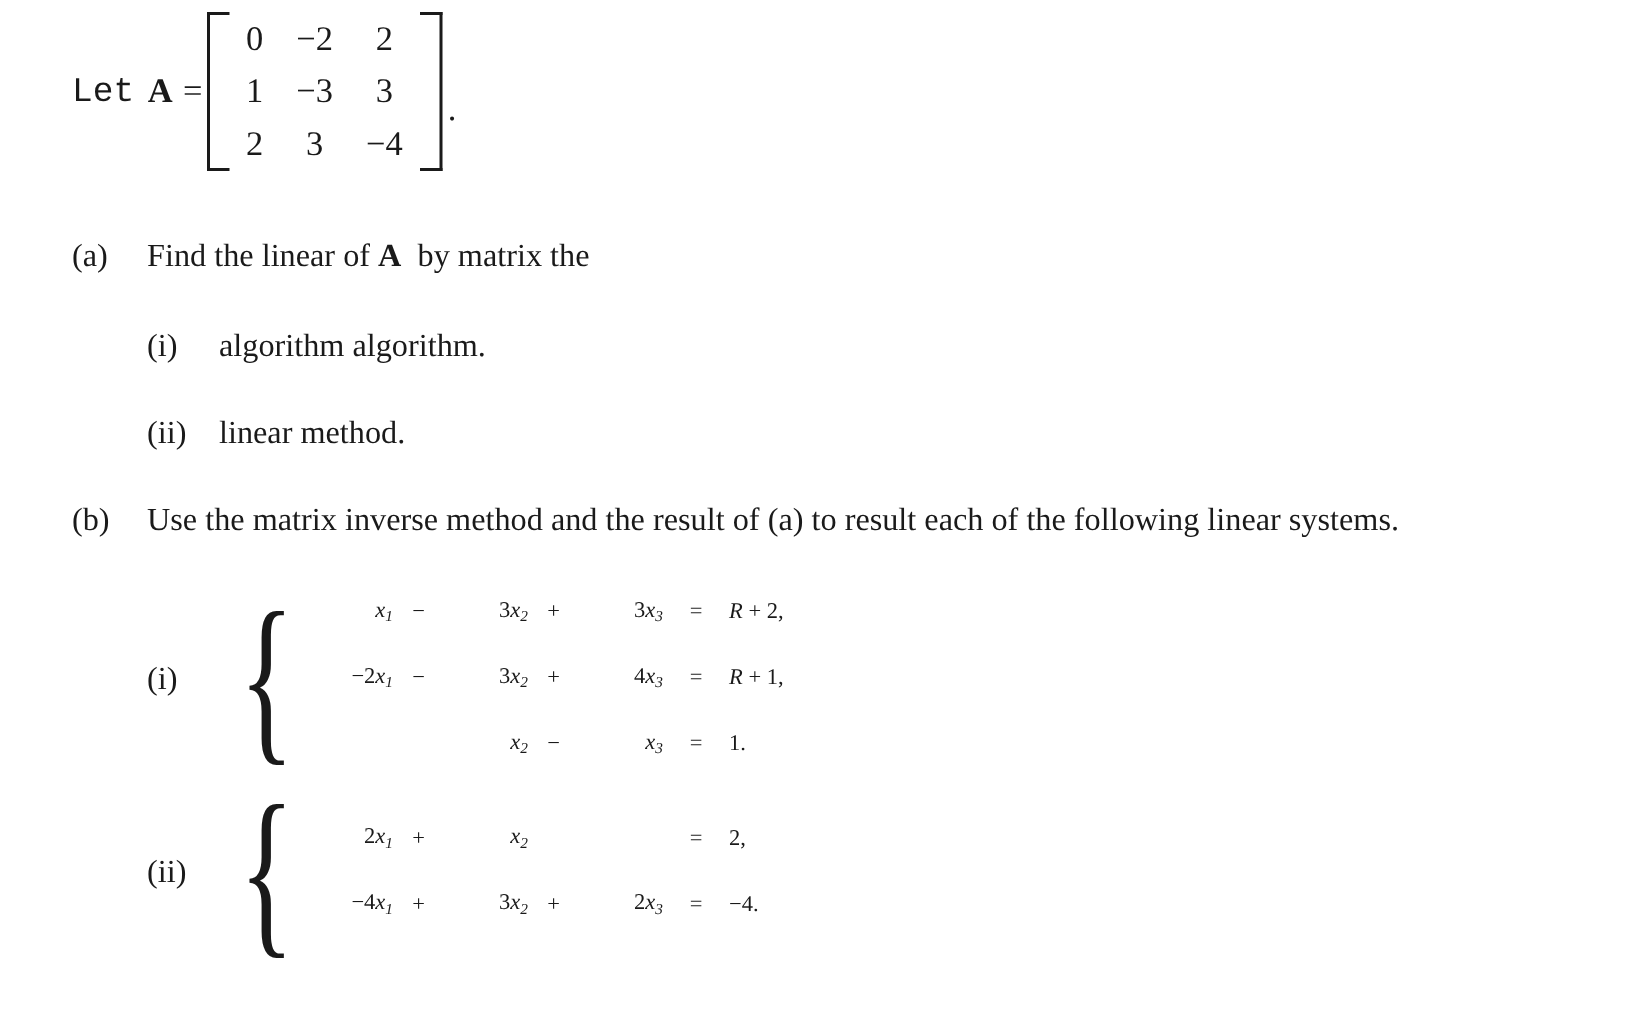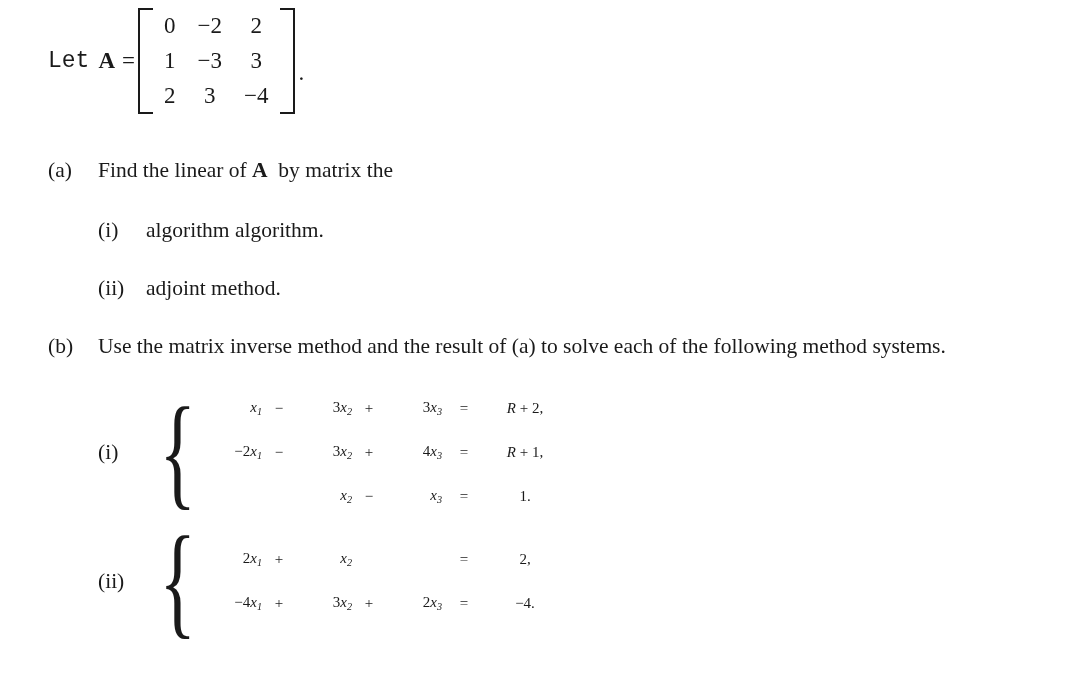--- a/index.html
+++ b/index.html
@@ -131,21 +131,21 @@
   }
   table.eqns td {
     font-size: 15px;
     line-height: 30px;
     padding: 6px 0;
     white-space: pre;
   }
   td.term    { text-align: right;  min-width: 56px; }
   td.op      { text-align: center; width: 34px; }
   td.rel     { text-align: center; width: 44px; }
-  td.rhs     { text-align: center;  min-width: 78px; padding-left: 6px; }
+  td.rhs     { text-align: left;  min-width: 78px; padding-left: 6px; }
 
   var, .mvar {
     font-style: italic;
     font-family: "Liberation Serif", "DejaVu Serif", serif;
   }
   sub {
     font-size: 0.68em;
     font-style: italic;
     vertical-align: baseline;
     position: relative;
@@ -190,26 +190,26 @@
   <span><span>Find the linear of</span><span>&nbsp;</span><span class="bold-a">A</span><span>&nbsp;&nbsp;</span><span>by matrix the</span></span>
 </div>
 
 <div class="part sub" id="part-a-i">
   <span class="marker">(i)</span>
   <span>algorithm algorithm.</span>
 </div>
 
 <div class="part sub" id="part-a-ii">
   <span class="marker">(ii)</span>
-  <span>adjoint method.</span>
+  <span>linear method.</span>
 </div>
 
 <div class="part" id="part-b">
   <span class="marker">(b)</span>
-  <span>Use the matrix inverse method and the result of (a) to solve each of the following method systems.</span>
+  <span>Use the matrix inverse method and the result of (a) to result each of the following linear systems.</span>
 </div>
 
 <div class="system" id="system-i">
   <span class="sys-marker">(i)</span>
   <span class="sys-brace"></span>
   <table class="eqns">
     <tbody>
         <tr>
       <td class="op"></td>
       <td class="term"><var>x</var><sub>1</sub></td>

